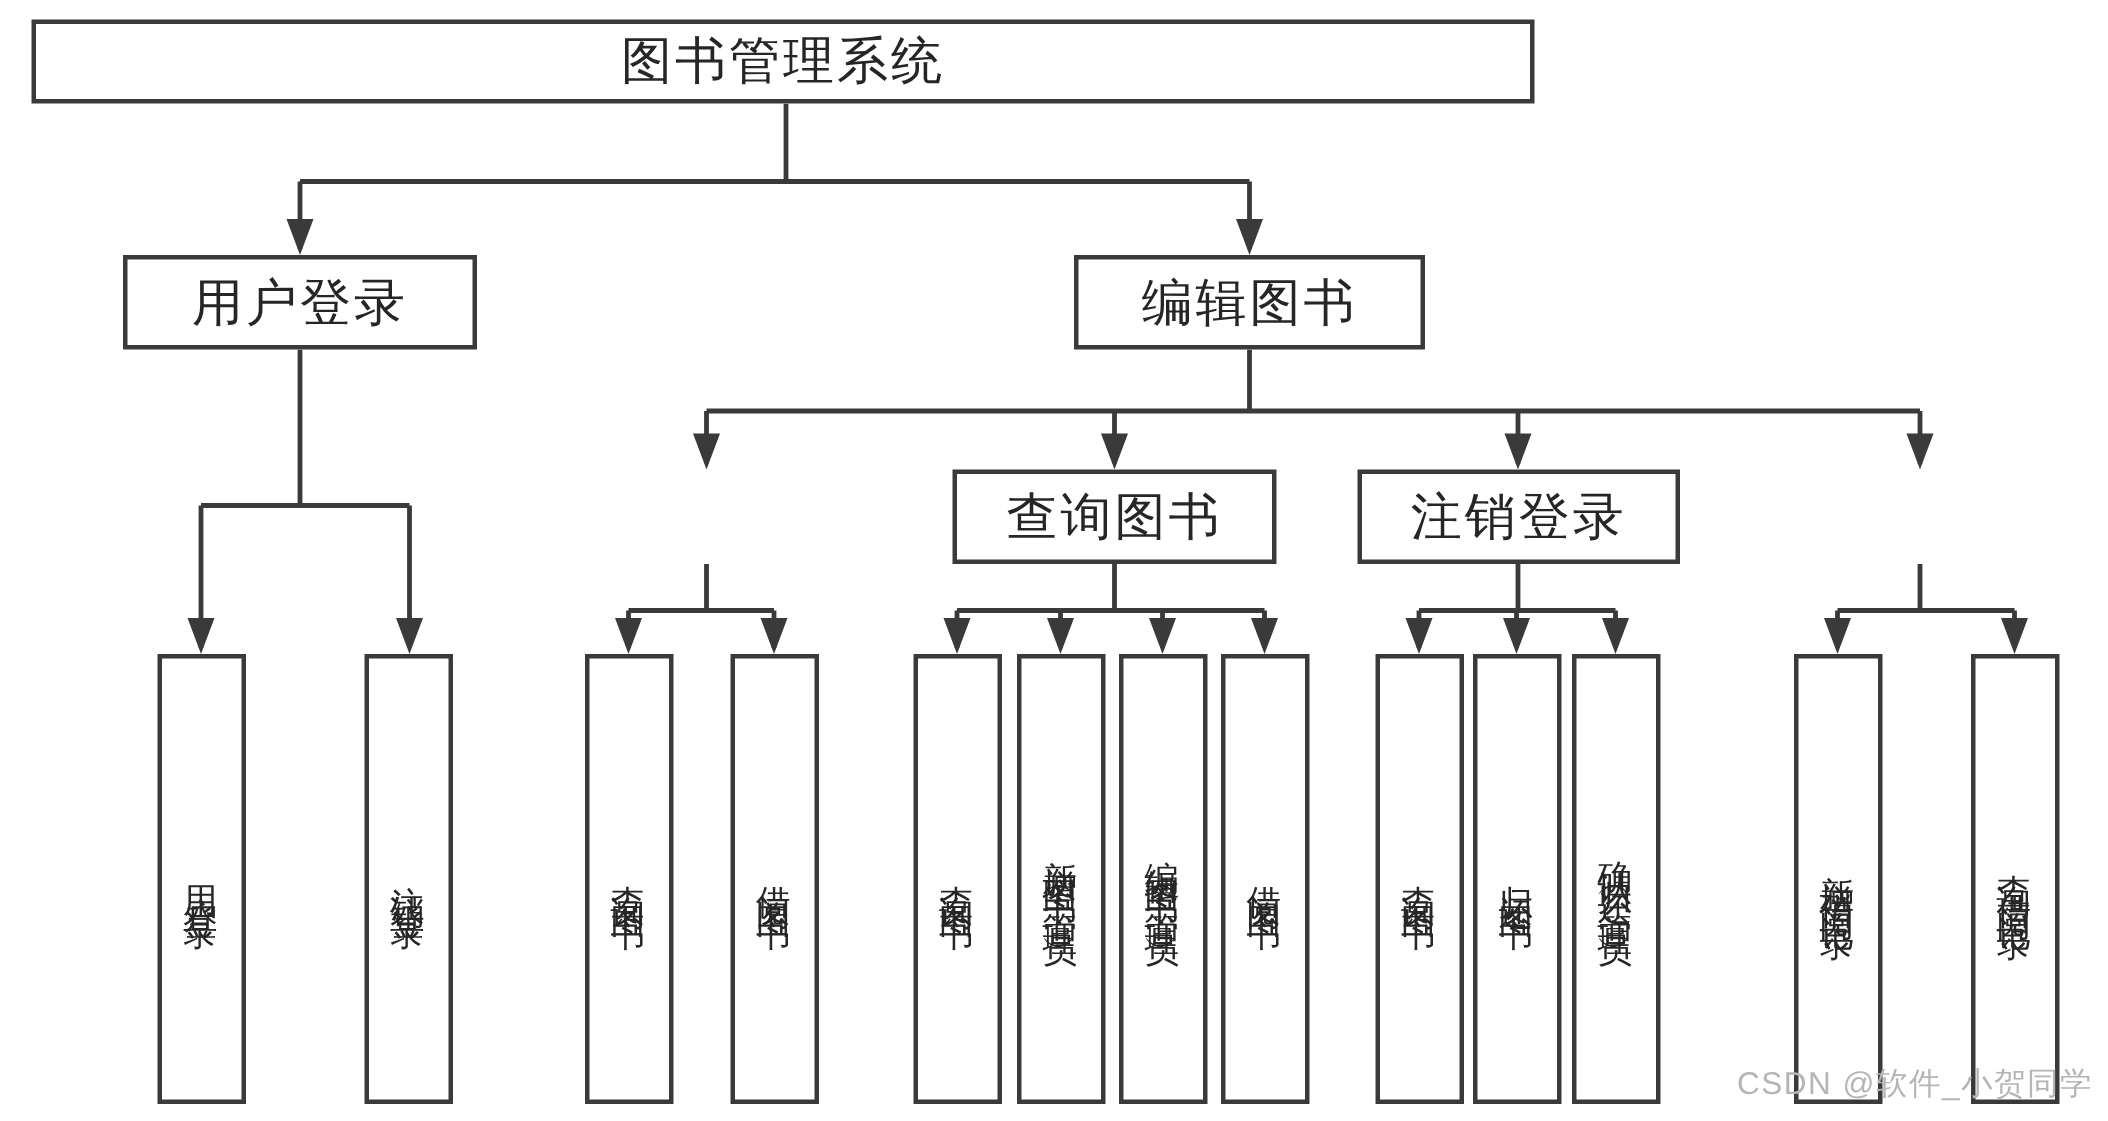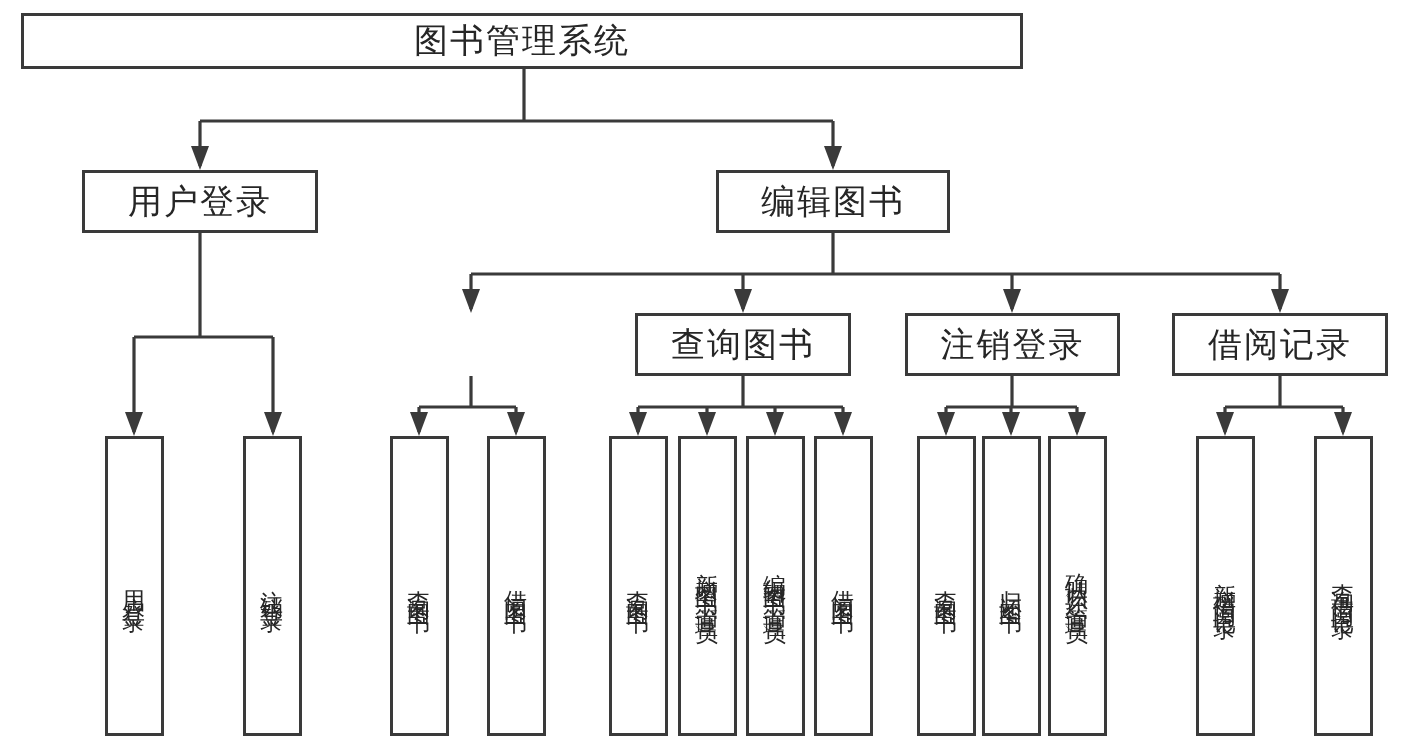--- a/index.html
+++ b/index.html
@@ -102,30 +102,30 @@
     <polygon points="1334,412 1352,412 1343,436" fill="#3a3a3a"></polygon>
   </svg>
 
   <div class="node" style="left:21px; top:13px; width:1002px; height:56px;">图书管理系统</div>
 
   <div class="node" style="left:82px; top:170px; width:236px; height:63px;">用户登录</div>
   <div class="node" style="left:716px; top:170px; width:234px; height:63px;">编辑图书</div>
 
   <div class="node" style="left:635px; top:313px; width:216px; height:63px;">查询图书</div>
   <div class="node" style="left:905px; top:313px; width:215px; height:63px;">注销登录</div>
-  <div class="node" style="left:1172px; top:313px; width:216px; height:63px;">借阅记录</div>
 
   <div class="leaf" style="left:105px;">用户登录</div>
   <div class="leaf" style="left:243px;">注销登录</div>
   <div class="leaf" style="left:390px;">查询图书</div>
   <div class="leaf" style="left:487px;">借阅图书</div>
   <div class="leaf" style="left:609px;">查询图书</div>
   <div class="leaf" style="left:678px;">新增图书（管理员）</div>
   <div class="leaf" style="left:746px;">编辑图书（管理员）</div>
   <div class="leaf" style="left:814px;">借阅图书</div>
   <div class="leaf" style="left:917px;">查询图书</div>
   <div class="leaf" style="left:982px;">归还图书</div>
   <div class="leaf" style="left:1048px;">确认归还（管理员）</div>
   <div class="leaf" style="left:1196px;">新增借阅记录</div>
   <div class="leaf" style="left:1314px;">查询借阅记录</div>
 
+  <div class="watermark">CSDN @软件_小贺同学</div>
 
 </div>
 
 </body></html>

